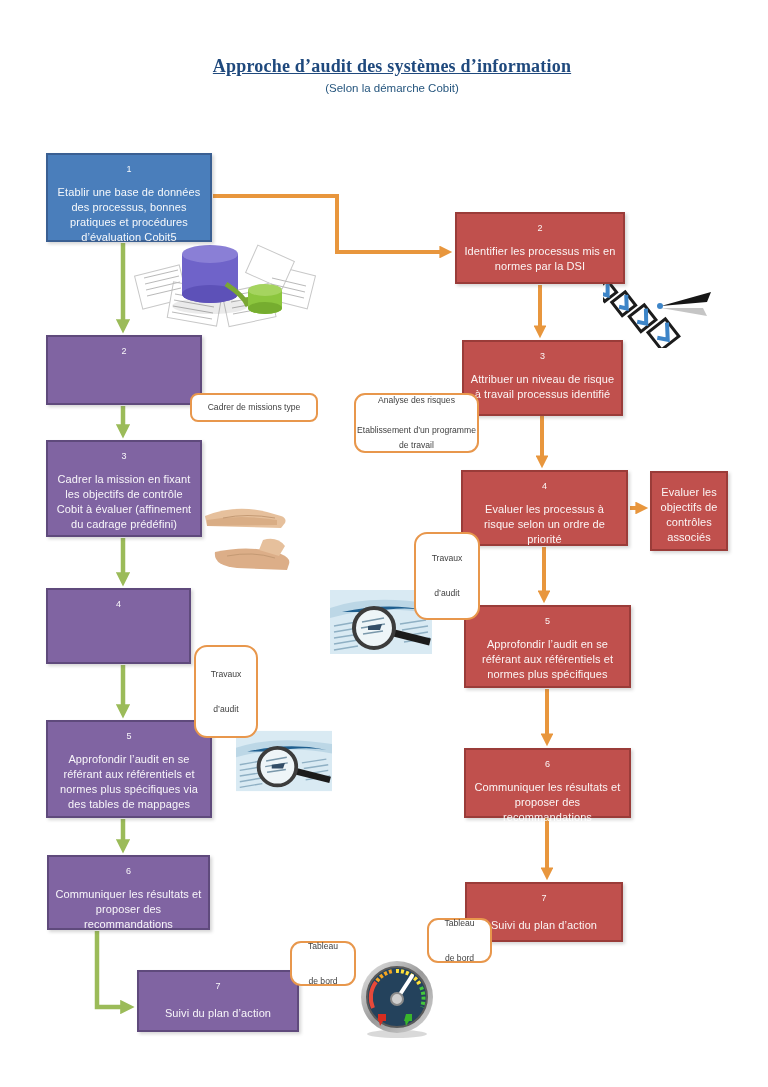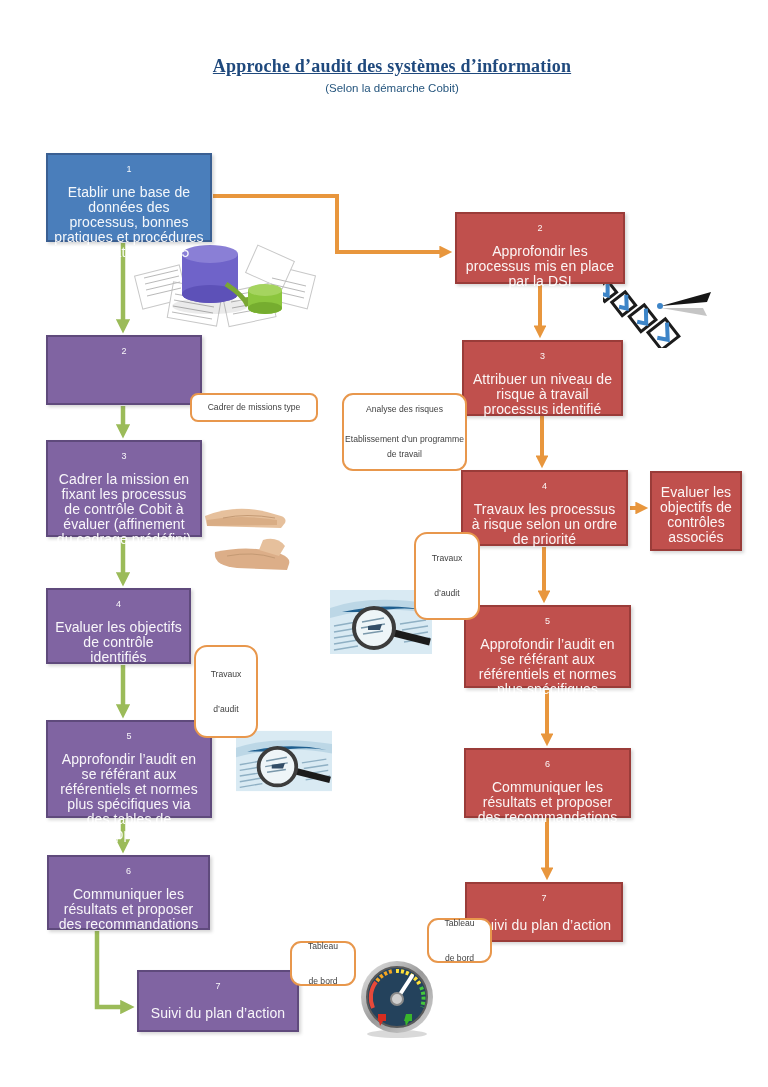--- a/index.html
+++ b/index.html
@@ -10,21 +10,21 @@
   .title-wrap{position:absolute;left:8px;top:56px;width:768px;text-align:center;}
   .main-title{font-family:"Liberation Serif",serif;font-weight:bold;font-size:18px;
               color:#1f497d;text-decoration:underline;letter-spacing:.2px;}
   .sub-title{margin-top:5px;font-size:11.5px;color:#26567e;}
 
   
   .fbox{position:absolute;box-sizing:border-box;display:flex;flex-direction:column;
         align-items:center;padding:9px 6px 4px 6px;text-align:center;
         box-shadow:2px 2px 3px rgba(90,90,90,.25);}
   .fbox .num{font-size:9px;color:rgba(255,255,255,.95);margin-bottom:10px;line-height:11px;}
-  .fbox .txt{font-size:14px;line-height:15px;color:rgba(255,255,255,.94);letter-spacing:.1px;}
+  .fbox .txt{font-size:11px;line-height:15px;color:rgba(255,255,255,.94);letter-spacing:.1px;}
   .b-blue{background:#4a7ebb;border:2px solid #3a5f92;}
   .b-purple{background:#8064a2;border:2px solid #5f4a7c;}
   .b-red{background:#c0504d;border:2px solid #9a3c39;}
   .gap-lg .num{margin-bottom:14px;}
 
   
   .callout{position:absolute;box-sizing:border-box;background:#ffffff;
            border:2.5px solid #e8974c;border-radius:11px;display:flex;flex-direction:column;
            align-items:center;justify-content:center;text-align:center;
            font-size:8.6px;color:#3f3f3f;line-height:15px;}
@@ -197,59 +197,58 @@
     <div class="num">1</div>
     <div class="txt">Etablir une base de données des processus, bonnes pratiques et procédures d’évaluation Cobit5</div>
   </div>
 
   <div class="fbox b-purple" style="left:46px;top:335px;width:156px;height:70px">
     <div class="num">2</div>
   </div>
 
   <div class="fbox b-purple" style="left:46px;top:440px;width:156px;height:97px">
     <div class="num">3</div>
-    <div class="txt">Cadrer la mission en fixant les processus de contrôle Cobit à évaluer (affinement du cadrage prédéfini)</div>
+    <div class="txt">Cadrer la mission en fixant les objectifs de contrôle Cobit à évaluer (affinement du cadrage prédéfini)</div>
   </div>
 
   <div class="fbox b-purple" style="left:46px;top:588px;width:145px;height:76px">
     <div class="num">4</div>
-    <div class="txt">Evaluer les objectifs de contrôle identifiés</div>
   </div>
 
   <div class="fbox b-purple" style="left:46px;top:720px;width:166px;height:98px">
     <div class="num">5</div>
     <div class="txt">Approfondir l’audit en se référant aux référentiels et normes plus spécifiques via des tables de mappages</div>
   </div>
 
   <div class="fbox b-purple" style="left:47px;top:855px;width:163px;height:75px">
     <div class="num">6</div>
     <div class="txt">Communiquer les résultats et proposer des recommandations</div>
   </div>
 
   <div class="fbox b-purple gap-lg" style="left:137px;top:970px;width:162px;height:62px">
     <div class="num">7</div>
     <div class="txt">Suivi du plan d’action</div>
   </div>
 
   <div class="fbox b-red" style="left:455px;top:212px;width:170px;height:72px">
     <div class="num">2</div>
-    <div class="txt">Approfondir les processus mis en place par la DSI</div>
+    <div class="txt">Identifier les processus mis en normes par la DSI</div>
   </div>
 
   <div class="fbox b-red" style="left:462px;top:340px;width:161px;height:76px">
     <div class="num">3</div>
     <div class="txt">Attribuer un niveau de risque à travail processus identifié</div>
   </div>
 
   <div class="fbox b-red" style="left:461px;top:470px;width:167px;height:76px">
     <div class="num">4</div>
-    <div class="txt">Travaux les processus à risque selon un ordre de priorité</div>
-  </div>
-
-  <div class="fbox b-red" style="left:650px;top:471px;width:92px;height:80px;padding-top:12px">
+    <div class="txt">Evaluer les processus à risque selon un ordre de priorité</div>
+  </div>
+
+  <div class="fbox b-red" style="left:650px;top:471px;width:78px;height:80px;padding-top:12px">
     <div class="txt">Evaluer les objectifs de contrôles associés</div>
   </div>
 
   <div class="fbox b-red" style="left:464px;top:605px;width:167px;height:83px">
     <div class="num">5</div>
     <div class="txt">Approfondir l’audit en se référant aux référentiels et normes plus spécifiques</div>
   </div>
 
   <div class="fbox b-red" style="left:464px;top:748px;width:167px;height:70px">
     <div class="num">6</div>
@@ -258,21 +257,21 @@
 
   <div class="fbox b-red gap-lg" style="left:465px;top:882px;width:158px;height:60px">
     <div class="num">7</div>
     <div class="txt">Suivi du plan d’action</div>
   </div>
 
   <div class="callout" style="left:190px;top:393px;width:128px;height:29px;border-radius:8px">
     <span>Cadrer de missions type</span>
   </div>
 
-  <div class="callout" style="left:342px;top:393px;width:125px;height:78px">
+  <div class="callout" style="left:354px;top:393px;width:125px;height:60px">
     <span>Analyse des risques</span>
     <span class="sp">Etablissement d’un programme de travail</span>
   </div>
 
   <div class="callout" style="left:194px;top:645px;width:64px;height:93px;border-radius:13px">
     <span>Travaux</span>
     <span class="cl2">d’audit</span>
   </div>
 
   <div class="callout" style="left:414px;top:532px;width:66px;height:88px;border-radius:13px">

